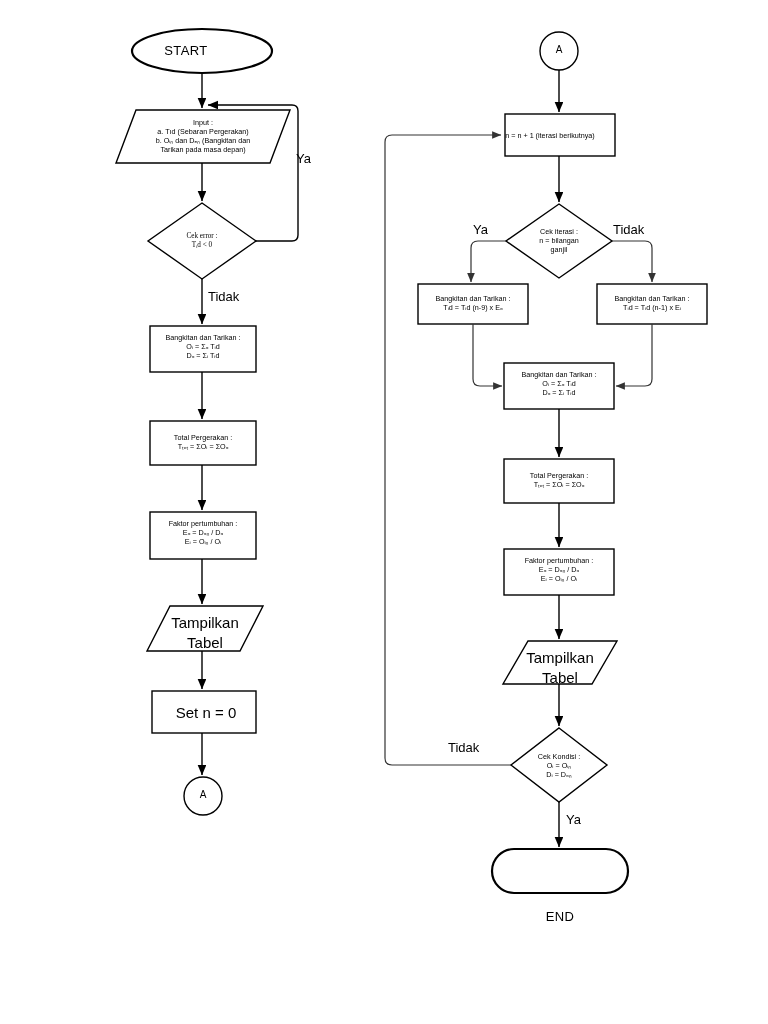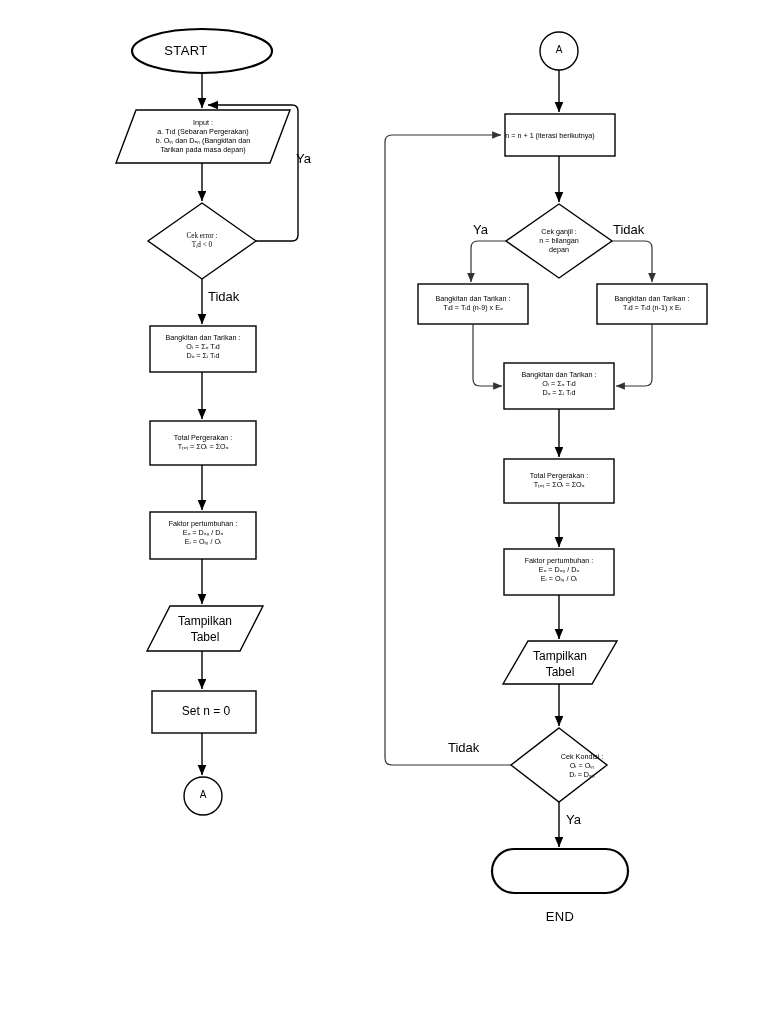--- a/index.html
+++ b/index.html
@@ -58,21 +58,21 @@
     font-size: 13px;
     letter-spacing: 0.4px;
   }
   .lbl-connector {
     font-size: 10px;
   }
   .lbl-proc {
     font-size: 7.2px;
   }
   .lbl-proc-big {
-    font-size: 12px;
+    font-size: 15px;
   }
   .lbl-branch {
     font-size: 13px;
   }
   .lbl-line {
     display: block;
   }
   .nw { white-space: nowrap; }
 </style>
 </head>
@@ -196,23 +196,23 @@
 
   <div class="lbl lbl-proc-big" style="left:152px; top:704px; width:108px;">Set n = 0</div>
 
   <div class="lbl lbl-connector" style="left:183px; top:789px; width:40px;">A</div>
 
   <div class="lbl lbl-connector" style="left:539px; top:44px; width:40px;">A</div>
 
   <div class="lbl lbl-proc" style="left:505px; top:131px; width:90px;">n = n + 1 (iterasi berikutnya)</div>
 
   <div class="lbl lbl-proc" style="left:519px; top:227px; width:80px;">
-    <span class="lbl-line">Cek ganjil :</span>
+    <span class="lbl-line">Cek iterasi :</span>
     <span class="lbl-line">n = bilangan</span>
-    <span class="lbl-line">depan</span>
+    <span class="lbl-line">ganjil</span>
   </div>
 
   <div class="lbl lbl-branch" style="left:473px; top:222px; width:40px; text-align:left;">Ya</div>
 
   <div class="lbl lbl-branch" style="left:613px; top:222px; width:50px; text-align:left;">Tidak</div>
 
   <div class="lbl lbl-proc" style="left:418px; top:294px; width:110px;">
     <span class="lbl-line">Bangkitan dan Tarikan :</span>
     <span class="lbl-line">Tᵢd = Tᵢd (n-9) x Eₔ</span>
   </div>
@@ -237,21 +237,21 @@
     <span class="lbl-line">Faktor pertumbuhan :</span>
     <span class="lbl-line">Eₔ = Dₔₙ / Dₔ</span>
     <span class="lbl-line">Eᵢ = Oᵢₙ / Oᵢ</span>
   </div>
 
   <div class="lbl lbl-proc-big" style="left:510px; top:648px; width:100px; line-height:1.35;">
     <span class="lbl-line">Tampilkan</span>
     <span class="lbl-line">Tabel</span>
   </div>
 
-  <div class="lbl lbl-proc" style="left:542px; top:752px; width:80px;">
+  <div class="lbl lbl-proc" style="left:519px; top:752px; width:80px;">
     <span class="lbl-line">Cek Kondisi :</span>
     <span class="lbl-line">Oᵢ = Oᵢₙ</span>
     <span class="lbl-line">Dᵢ = Dₔₙ</span>
   </div>
 
   <div class="lbl lbl-branch" style="left:448px; top:740px; width:50px; text-align:left;">Tidak</div>
 
   <div class="lbl lbl-branch" style="left:566px; top:812px; width:40px; text-align:left;">Ya</div>
 
   <div class="lbl lbl-terminal" style="left:510px; top:909px; width:100px;">END</div>

